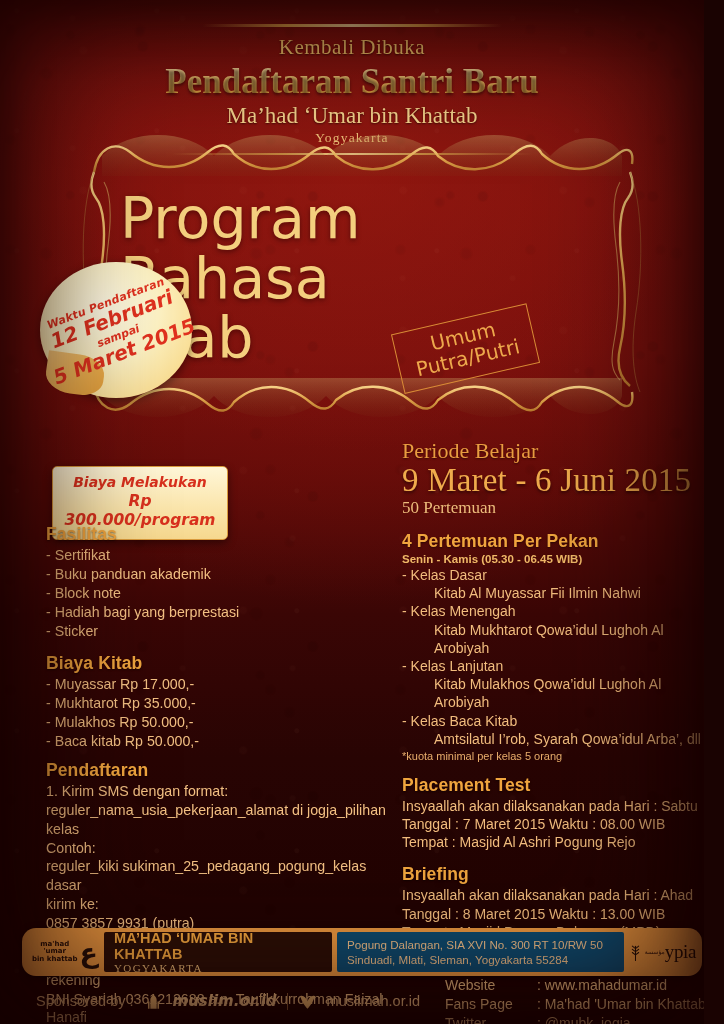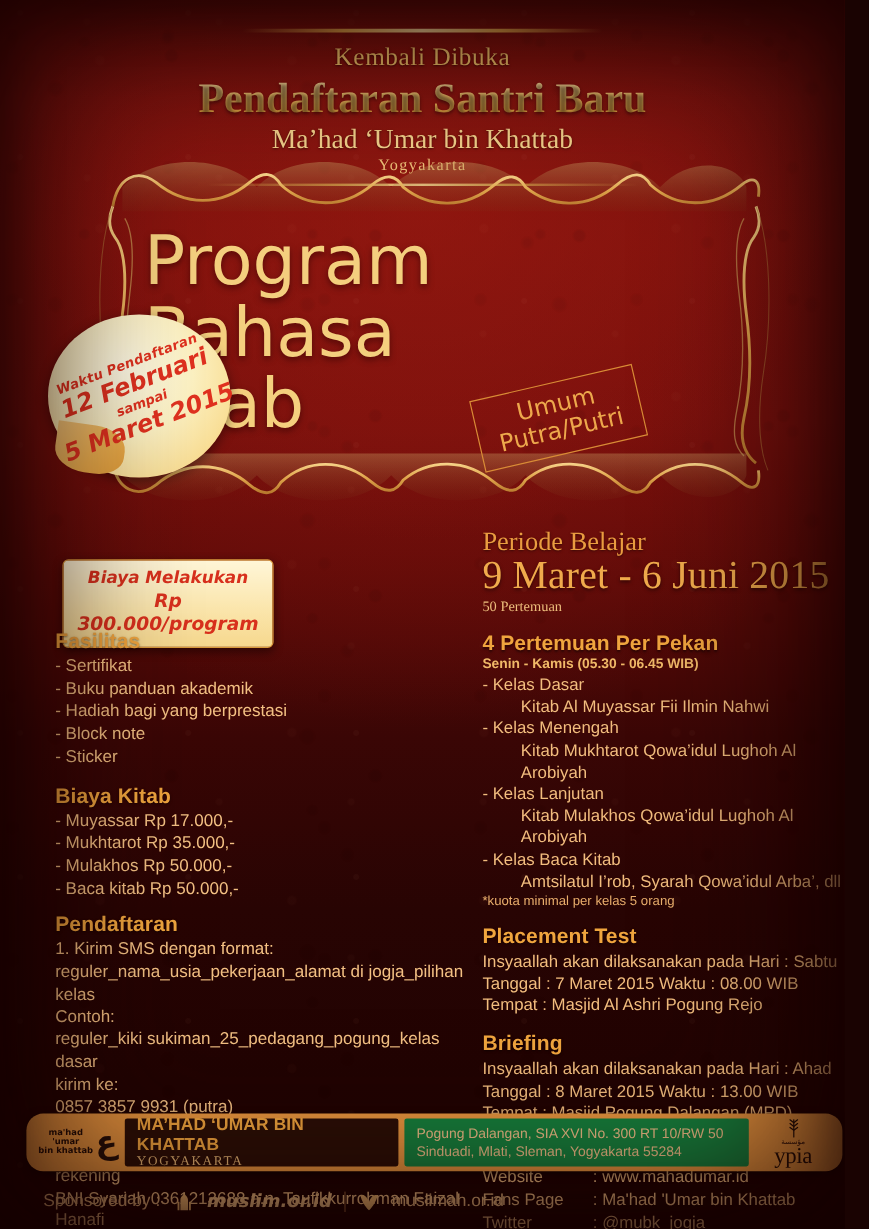--- a/index.html
+++ b/index.html
@@ -160,28 +160,28 @@
   .per-lbl{
     font-family:"Liberation Serif", serif;font-size:22px;color:#ea9c40;
     text-shadow:0 1px 2px rgba(0,0,0,.5);
   }
   .per-date{
     font-family:"Liberation Serif", serif;font-size:33px;color:#f0ab4c;
     margin-top:-2px;letter-spacing:.2px;
     text-shadow:0 2px 3px rgba(0,0,0,.5);
   }
   .per-n{
-    font-family:"Liberation Serif", serif;font-size:12px;color:#edbd7c;margin-top:-1px;
+    font-family:"Liberation Serif", serif;font-size:17px;color:#edbd7c;margin-top:-1px;
   }
   .rsub{font-size:11.5px;font-weight:bold;color:#f0b968;margin-bottom:1px;}
   .rli{font-size:14px;color:#f2bd7e;line-height:1.30;}
   .rli.ind{padding-left:32px;}
   .rnote{font-size:11px;color:#e9ae6c;margin-top:2px;}
   .infrow{font-size:14px;color:#f3c083;line-height:1.36;display:flex;}
-  .infrow .k{width:92px;flex:none;}
+  .infrow .k{width:92px;flex:none;margin-left:43px;}
   .infrow .v{flex:1;}
 
   
   .fbar{
     position:absolute;left:22px;top:928px;width:680px;height:48px;
     background:#e8963f;border-radius:14px;
     display:flex;align-items:stretch;padding:4px;box-sizing:border-box;
     box-shadow:0 2px 7px rgba(0,0,0,.5);
   }
   .fcell{display:flex;align-items:center;}
@@ -193,26 +193,26 @@
   }
   .logo-mubk .glyph{font-size:27px;line-height:1;font-weight:bold;}
   .fname{
     flex:none;width:228px;background:#2a0f06;border-radius:2px;
     padding:0 10px;box-sizing:border-box;flex-direction:column;
     justify-content:center;align-items:flex-start;display:flex;
   }
   .fname .n1{font-size:14.5px;font-weight:bold;color:#f0a53e;letter-spacing:.1px;}
   .fname .n2{font-family:"Liberation Serif", serif;font-size:11px;color:#e9b977;letter-spacing:1.4px;}
   .faddr{
-    flex:1;background:#15803d;border-radius:2px;margin-left:5px;
+    flex:1;background:#0c4a6e;border-radius:2px;margin-left:5px;
     padding:0 10px;box-sizing:border-box;
     display:flex;flex-direction:column;justify-content:center;
   }
   .faddr div{font-size:11.6px;color:#f0c089;line-height:1.32;}
-  .fypia{width:74px;justify-content:center;flex-direction:column;align-items:center;display:flex;}
+  .fypia{width:74px;justify-content:center;flex-direction:row;align-items:center;display:flex;}
   .fypia .ar{font-size:6px;color:#2a1008;line-height:1;}
   .fypia .yp{font-family:"Liberation Serif", serif;font-size:19px;color:#241008;line-height:.95;letter-spacing:-.3px;}
 
   
   .spon{
     position:absolute;left:36px;top:988px;height:26px;
     display:flex;align-items:center;gap:10px;
     color:#edb87c;font-size:14.5px;
   }
   .spon .sp-name{
@@ -296,22 +296,22 @@
   <div class="price">
     <div class="p1">Biaya Melakukan</div>
     <div class="p2">Rp 300.000/program</div>
   </div>
 
   <div class="colL">
     <div class="sechead">Fasilitas</div>
     <div>
       <div class="li">- Sertifikat</div>
       <div class="li">- Buku panduan akademik</div>
+      <div class="li">- Block note</div>
       <div class="li">- Hadiah bagi yang berprestasi</div>
-      <div class="li">- Block note</div>
       <div class="li">- Sticker</div>
     </div>
 
     <div class="gap"></div>
 
     <div class="sechead">Biaya Kitab</div>
     <div>
       <div class="li">- Muyassar Rp 17.000,-</div>
       <div class="li">- Mukhtarot Rp 35.000,-</div>
       <div class="li">- Mulakhos Rp 50.000,-</div>

